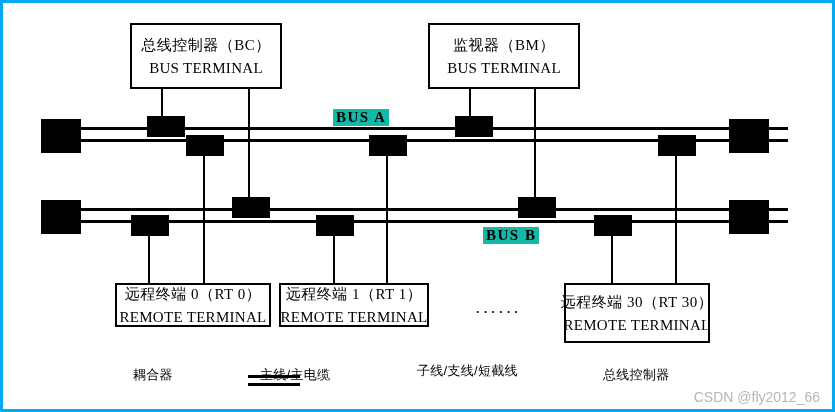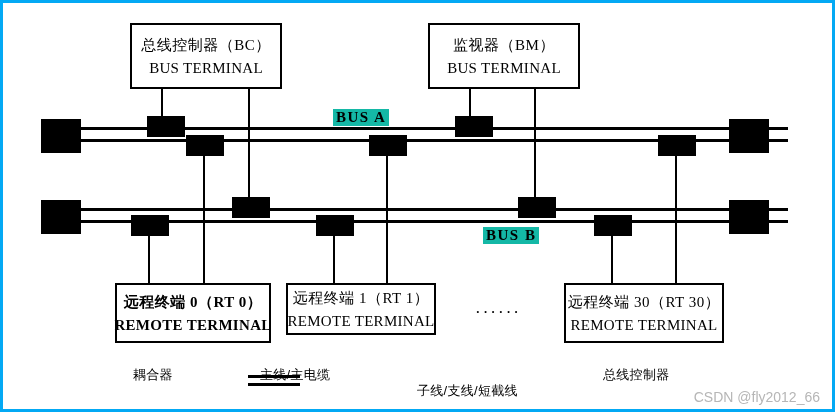--- a/index.html
+++ b/index.html
@@ -236,31 +236,31 @@
     <div class="devbox" style="left:127px; top:20px; width:152px; height:66px;">
       <span class="cn">总线控制器（BC）</span>
       <span class="en">BUS  TERMINAL</span>
     </div>
 
     <div class="devbox" style="left:425px; top:20px; width:152px; height:66px;">
       <span class="cn">监视器（BM）</span>
       <span class="en">BUS TERMINAL</span>
     </div>
 
-    <div class="devbox" style="left:112px; top:280px; width:156px; height:60px;font-weight:bold;">
+    <div class="devbox" style="left:112px; top:280px; width:156px; height:44px;">
       <span class="cn">远程终端 0（RT 0）</span>
       <span class="en">REMOTE TERMINAL</span>
     </div>
 
-    <div class="devbox" style="left:283px; top:280px; width:150px; height:52px;">
+    <div class="devbox" style="left:276px; top:280px; width:150px; height:44px;">
       <span class="cn">远程终端 1（RT 1）</span>
       <span class="en">REMOTE TERMINAL</span>
     </div>
 
-    <div class="devbox" style="left:561px; top:280px; width:160px; height:60px;">
+    <div class="devbox" style="left:561px; top:280px; width:146px; height:60px;">
       <span class="cn">远程终端 30（RT 30）</span>
       <span class="en">REMOTE TERMINAL</span>
     </div>
 
     <div class="ellipsis" style="left:472px; top:300px;">······</div>
 
     <div class="legend-row">
 
       <div class="legend-item" style="left:118px; top:4px;">
         <span class="legend-swatch">
@@ -269,21 +269,21 @@
         <span class="legend-text">耦合器</span>
       </div>
 
       <div class="legend-item" style="left:245px; top:4px;">
         <span class="legend-swatch">
           <span class="sw-double"><i class="a"></i><i class="b"></i></span>
         </span>
         <span class="legend-text">主线/主电缆</span>
       </div>
 
-      <div class="legend-item" style="left:410px; top:20px;">
+      <div class="legend-item" style="left:410px; top:0;">
         <span class="legend-swatch" style="margin-right:4px;">
           <span class="sw-single"></span>
         </span>
         <span class="legend-text">子线/支线/短截线</span>
       </div>
 
       <div class="legend-item" style="left:588px; top:4px;">
         <span class="legend-swatch">
           <span class="sw-block"></span>
         </span>

